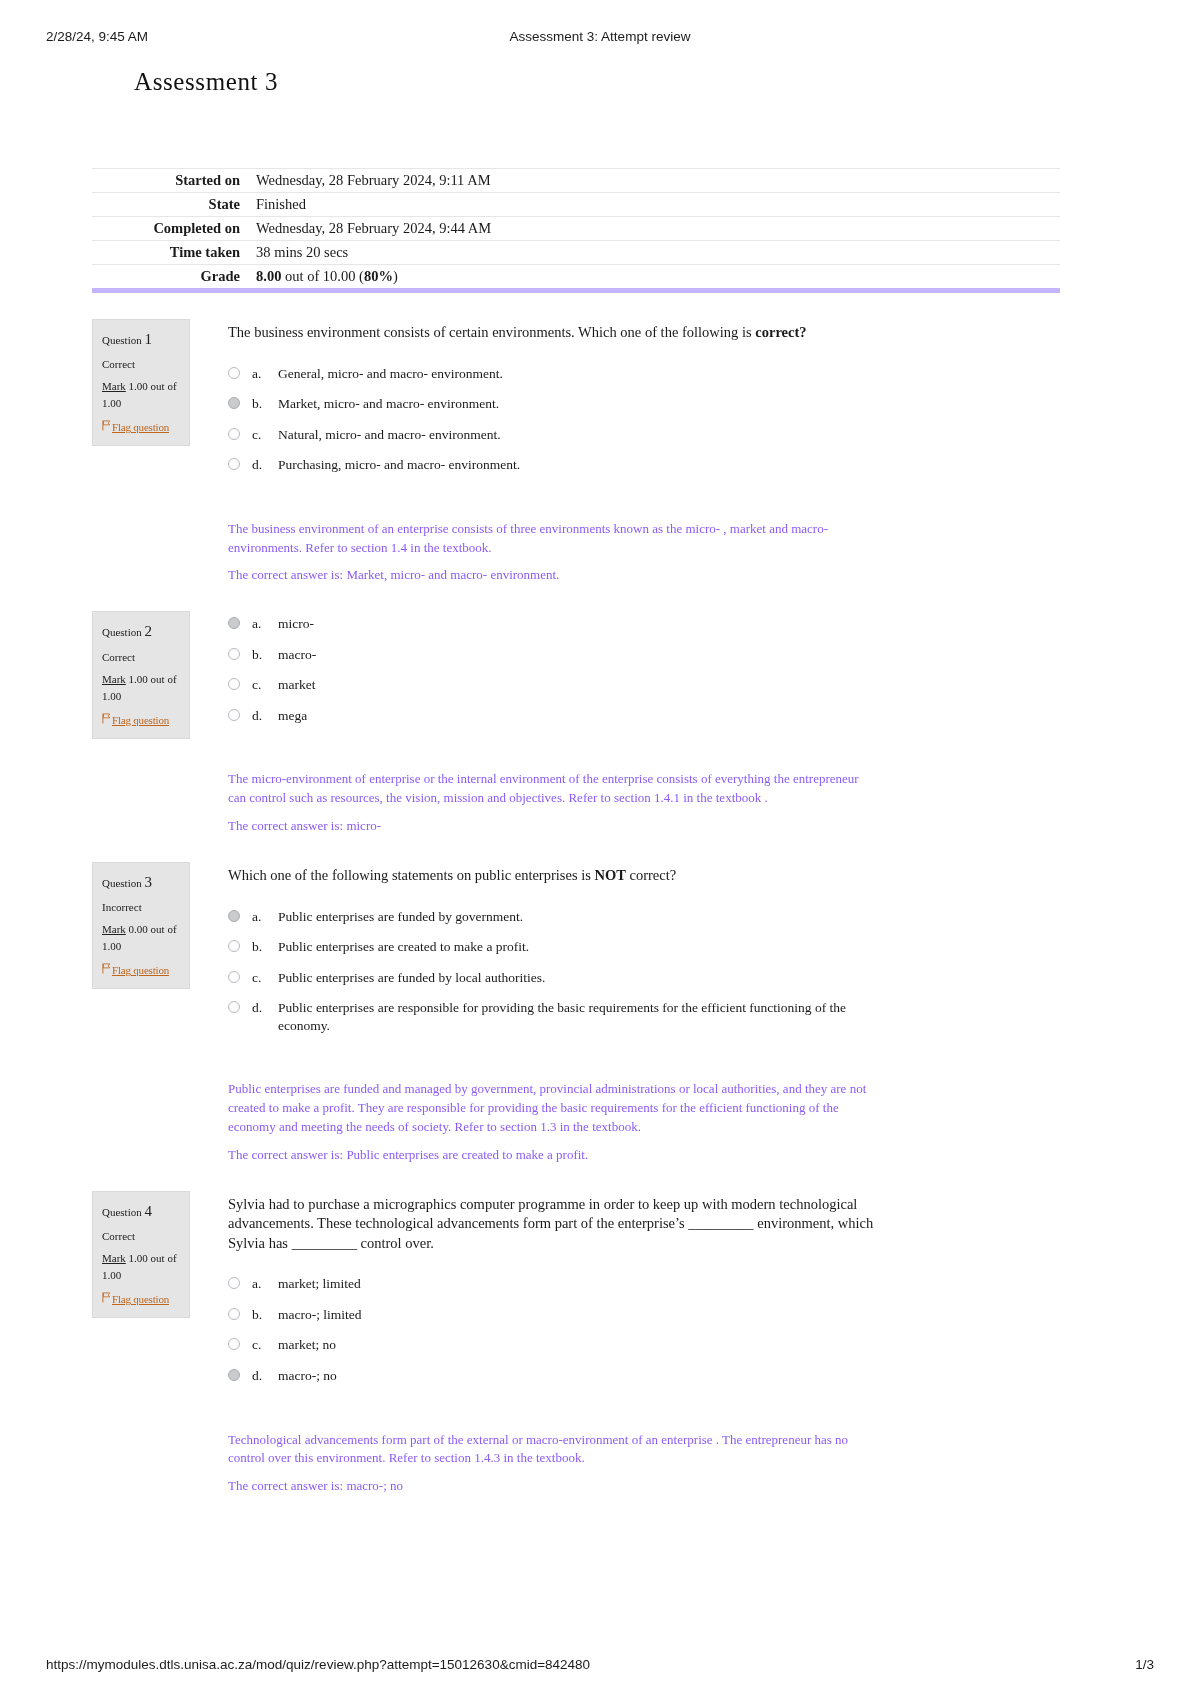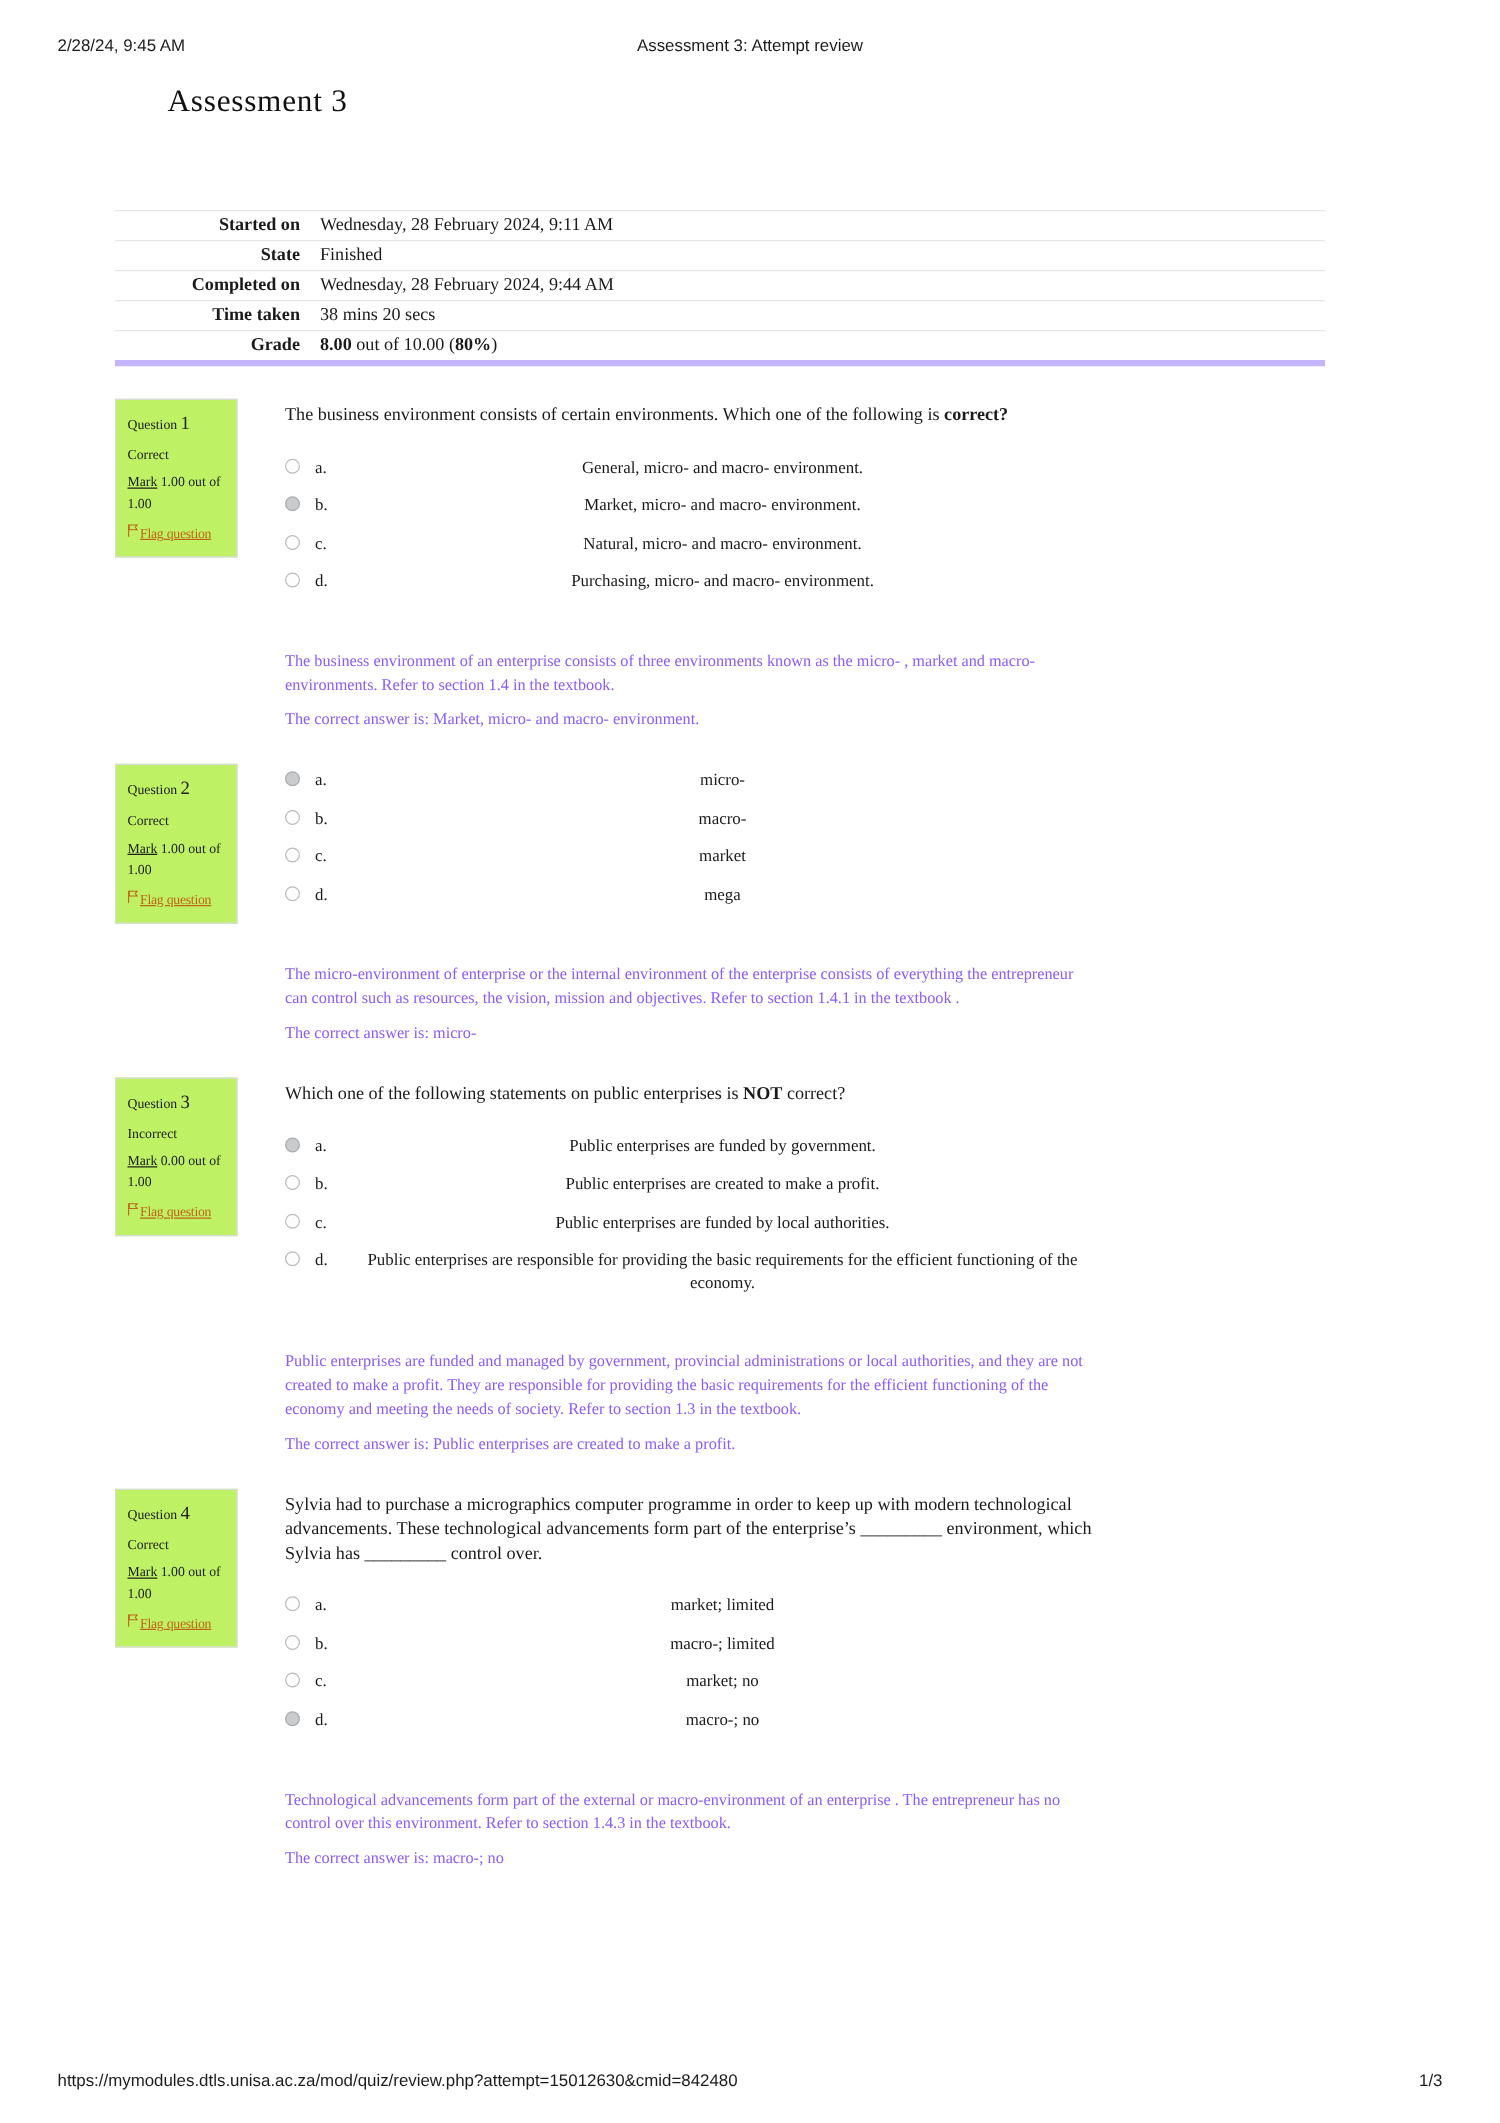--- a/index.html
+++ b/index.html
@@ -95,21 +95,21 @@
     margin-top: 26px;
     min-height: 120px;
     display: flex;
     align-items: flex-start;
   }
 
   .qinfo {
     width: 98px;
     flex: 0 0 98px;
     border: 1px solid #d8dade;
-    background: #bef264;
+    background: #e5e5e5;
     padding: 8px 7px 9px 9px;
     font-size: 11px;
     line-height: 1.55;
     color: #202020;
   }
   .qinfo .qno {
     font-size: 11px;
     margin-bottom: 5px;
     white-space: nowrap;
   }
@@ -167,21 +167,21 @@
     margin-right: 12px;
   }
   .radio.checked {
     background: #c9cbcd;
     border-color: #a9acb0;
   }
   .ans-letter {
     width: 26px;
     flex: 0 0 26px;
   }
-  .ans-text { flex: 1 1 auto; text-align: center; }
+  .ans-text { flex: 1 1 auto; }
 
   .feedback {
     margin-top: 46px;
     color: #8b5cf6;
     font-size: 13px;
     line-height: 1.45;
     max-width: 768px;
   }
   .feedback p { margin: 0 0 9px 0; }
   .feedback p:last-child { margin-bottom: 0; }

